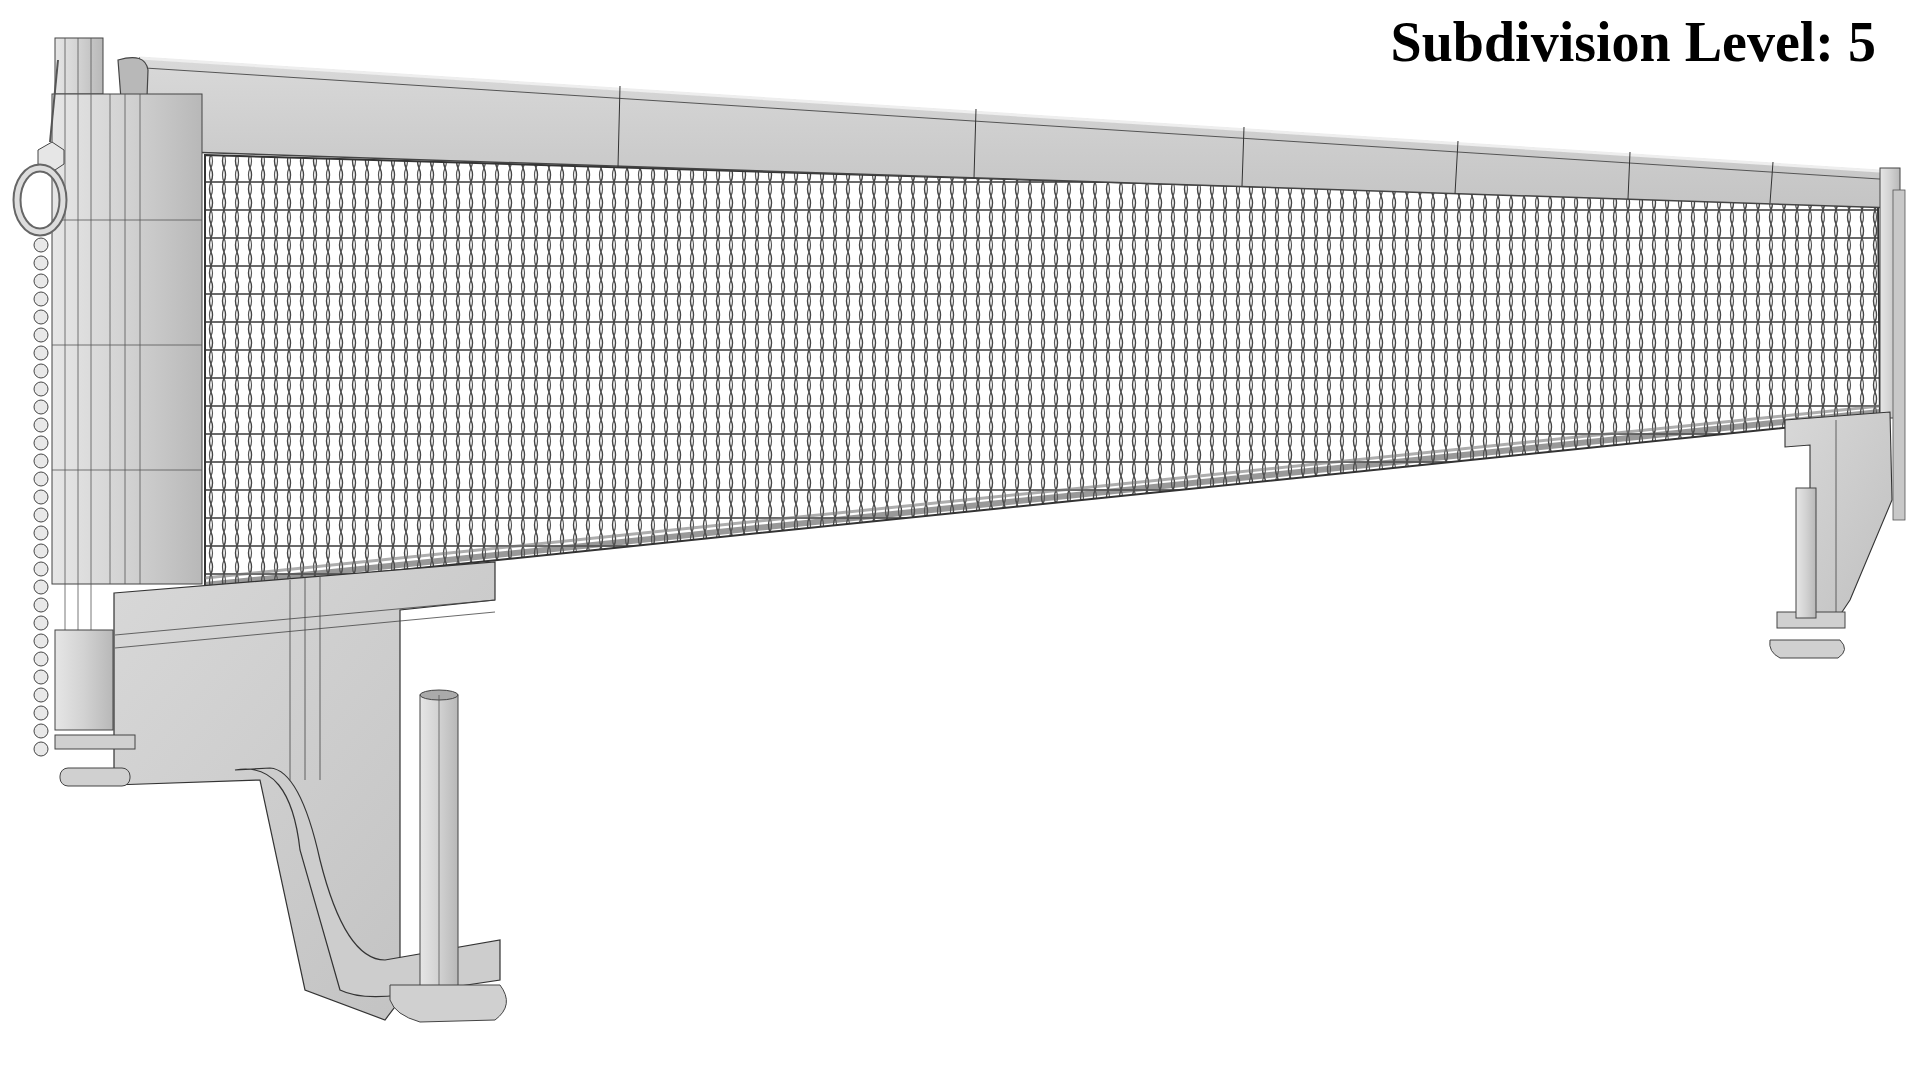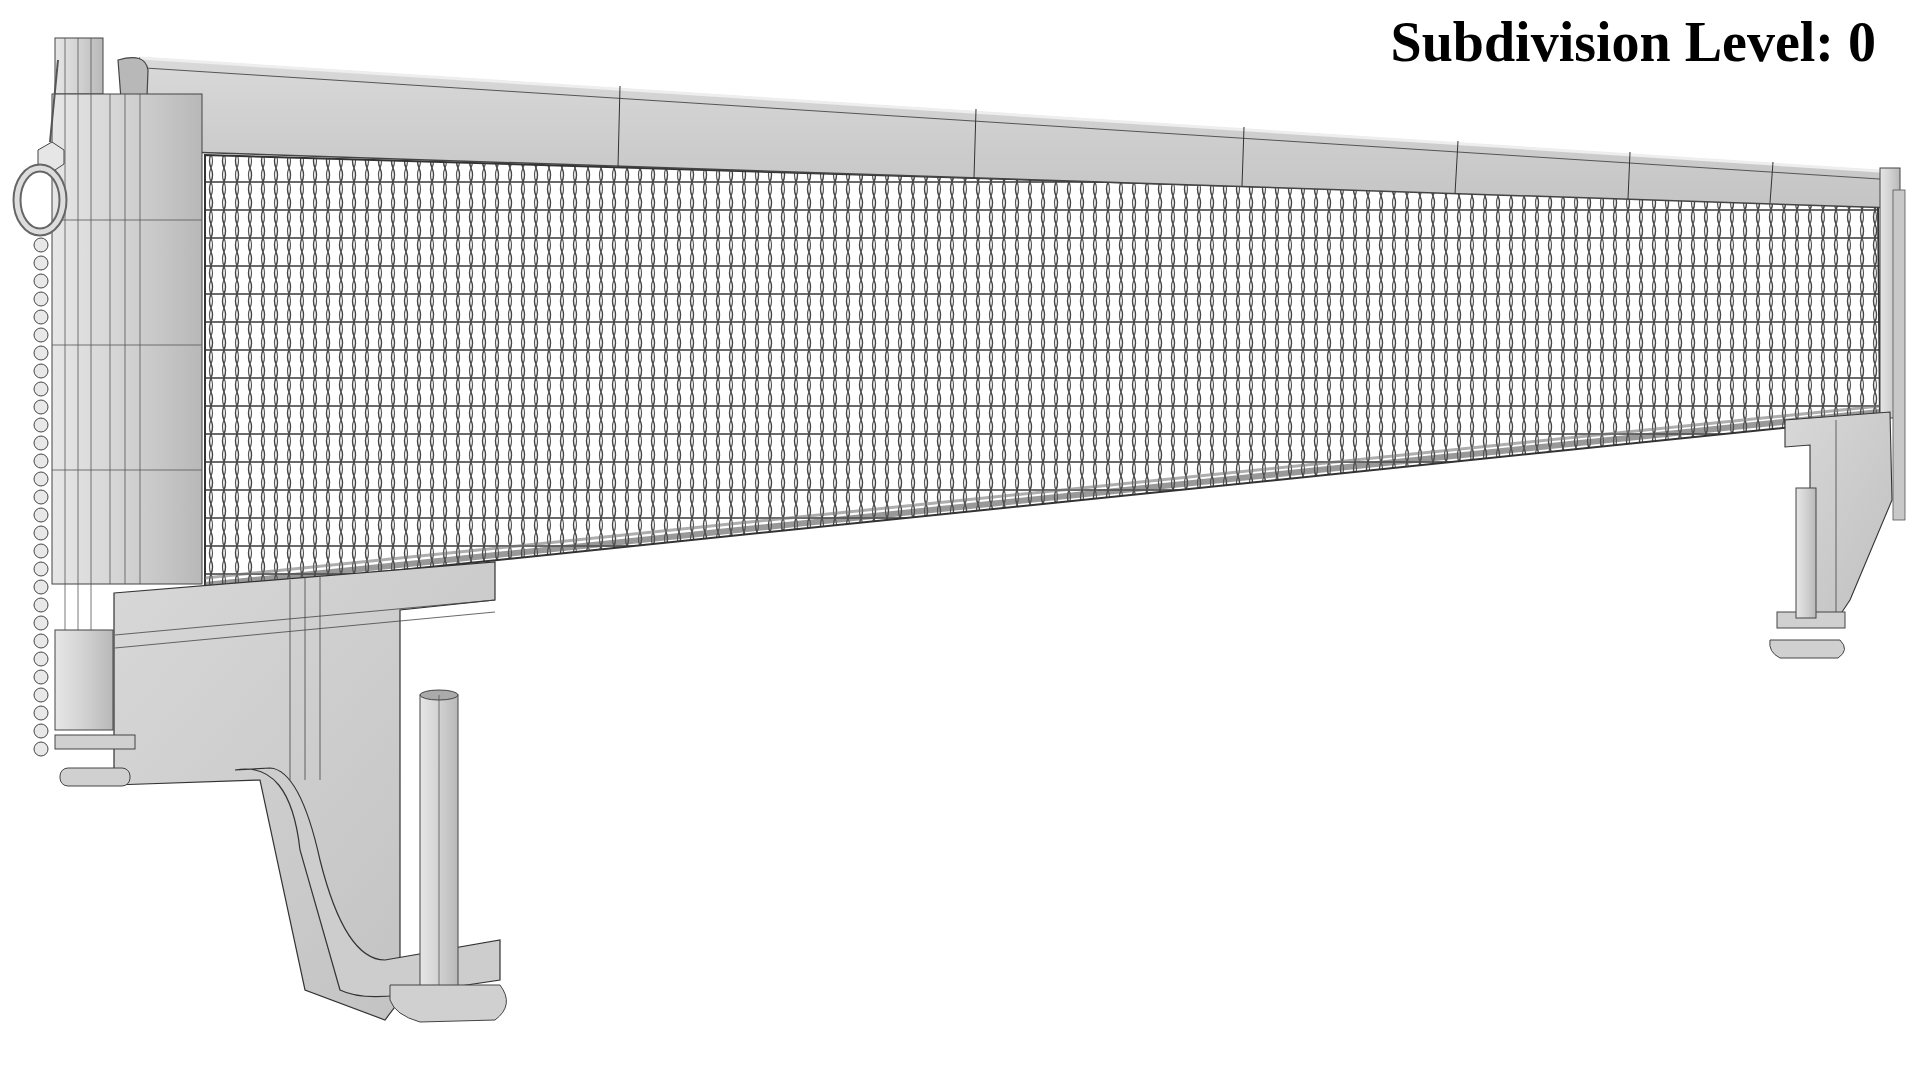--- a/index.html
+++ b/index.html
@@ -144,13 +144,13 @@
     <line x1="1836" y1="420" x2="1836" y2="618" stroke="#444" stroke-width="0.8"></line>
     <rect x="1777" y="612" width="68" height="16" fill="#d0d0d0" stroke="#444"></rect>
   </g>
 
   <g>
     <rect x="1796" y="488" width="20" height="130" fill="url(#postGrad)" stroke="#444" stroke-width="1"></rect>
     <path d="M1770,640 L1840,640 Q1850,650 1838,658 L1780,658 Q1768,652 1770,640 Z" fill="#d0d0d0" stroke="#444" stroke-width="1"></path>
   </g>
 </svg>
 
-<div class="overlay-label">Subdivision Level: 0</div>
+<div class="overlay-label">Subdivision Level: 5</div>
 
 </body></html>

